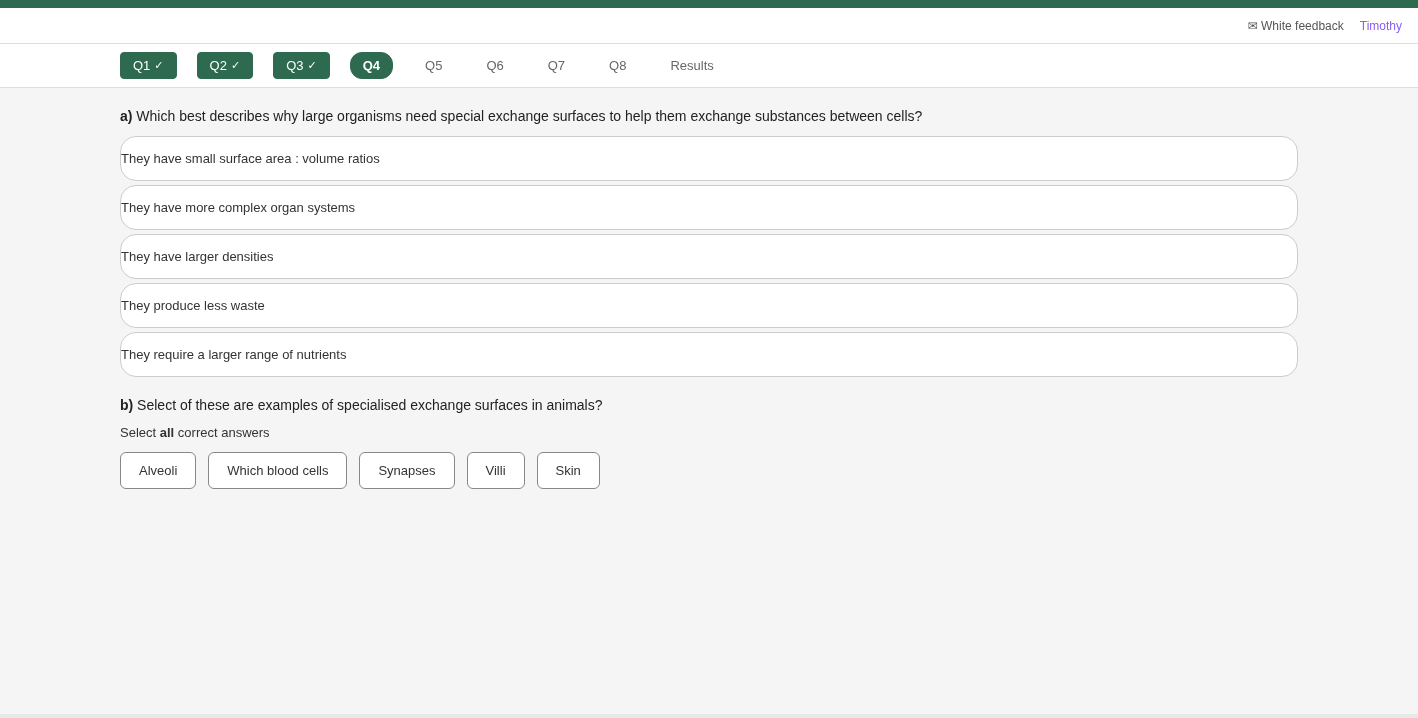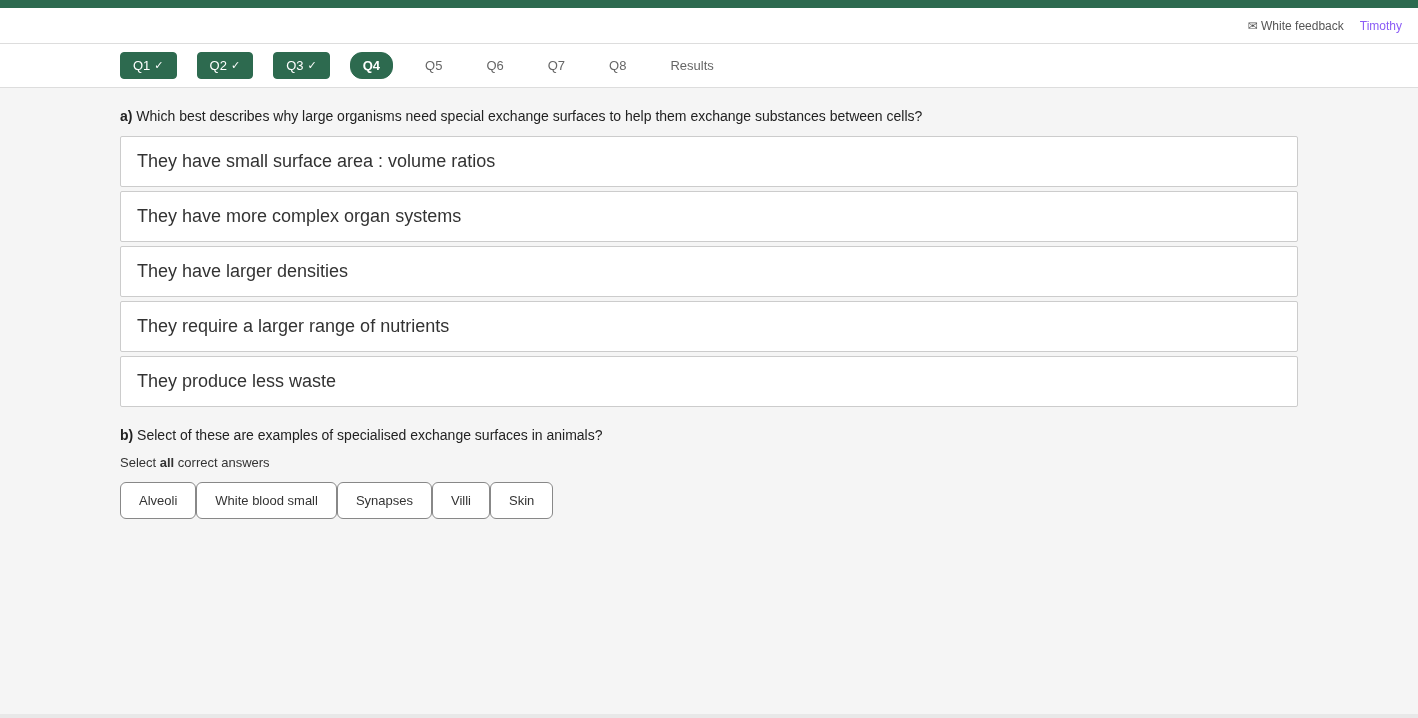--- a/index.html
+++ b/index.html
@@ -111,24 +111,24 @@
       font-weight: normal;
     }
 
     .question-label strong {
       font-weight: bold;
     }
 
     .answer-option {
       background: #fff;
       border: 1px solid #ccc;
-      border-radius: 2px;
-      padding: 14px 16px;
+      border-radius: 16px;
+      padding: 14px 0;
       margin-bottom: 4px;
-      font-size: 18px;
+      font-size: 13px;
       color: #333;
       cursor: pointer;
       width: 100%;
       text-align: left;
       display: block;
     }
 
     .question-b {
       margin-top: 20px;
     }
@@ -138,21 +138,21 @@
       color: #333;
       margin-bottom: 12px;
     }
 
     .select-instruction strong {
       font-weight: bold;
     }
 
     .choice-buttons {
       display: flex;
-      gap: 0;
+      gap: 12px;
       flex-wrap: wrap;
     }
 
     .choice-btn {
       padding: 10px 18px;
       border: 1.5px solid #888;
       border-radius: 6px;
       background: #fff;
       font-size: 13px;
       color: #333;
@@ -187,36 +187,36 @@
   <div class="question-section">
     <div class="question-label">
       <strong>a)</strong>
       <span>Which best describes why large organisms need special exchange surfaces to help them exchange substances between cells?</span>
     </div>
     <div>
 
     <button class="answer-option">They have small surface area : volume ratios</button>
         <button class="answer-option">They have more complex organ systems</button>
         <button class="answer-option">They have larger densities</button>
+        <button class="answer-option">They produce less waste</button>
         <button class="answer-option">They require a larger range of nutrients</button>
-        <button class="answer-option">They produce less waste</button>
       </div>
   </div>
 
   <div class="question-b">
     <div class="question-label">
       <strong>b)</strong>
       <span>Select of these are examples of specialised exchange surfaces in animals?</span>
     </div>
     <div class="select-instruction">
       <span>Select </span><strong>all</strong><span> correct answers</span>
     </div>
     <div class="choice-buttons">
 
     <button class="choice-btn">Alveoli</button>
-        <button class="choice-btn">White blood small</button>
+        <button class="choice-btn">Which blood cells</button>
         <button class="choice-btn">Synapses</button>
         <button class="choice-btn">Villi</button>
         <button class="choice-btn">Skin</button>
       </div>
   </div>
 
 </div>
 
 </body></html>

